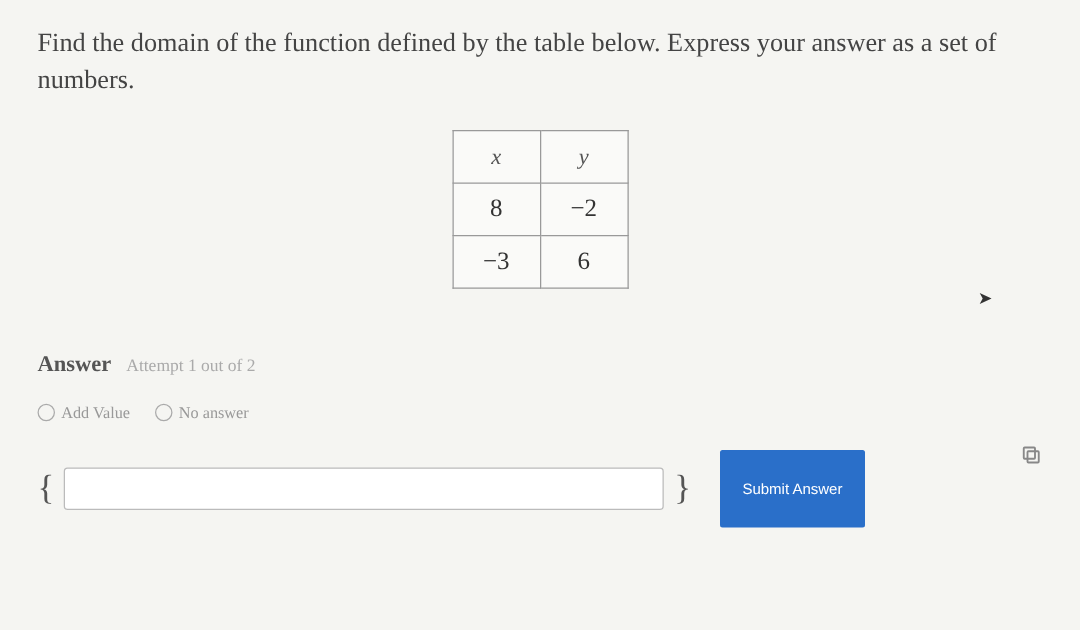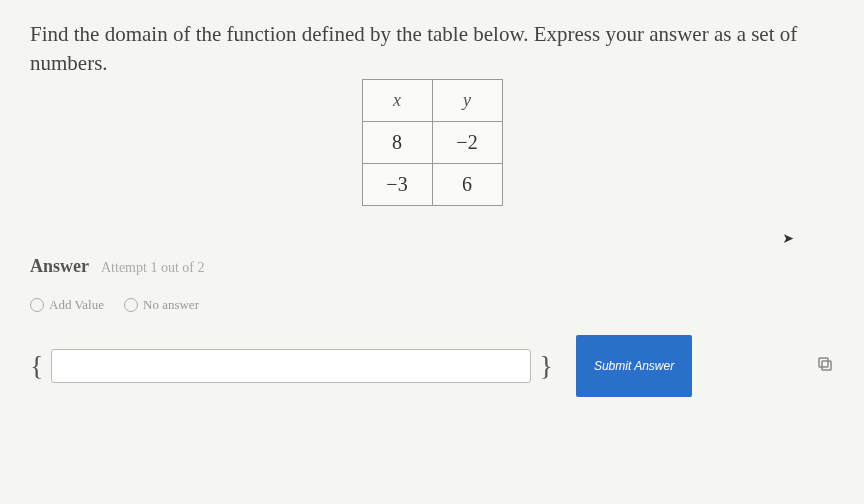--- a/index.html
+++ b/index.html
@@ -12,20 +12,21 @@
       background: #f5f5f2;
       width: 864px;
       height: 504px;
       padding: 20px 30px;
       color: #333;
       position: relative;
     }
     .question-text {
       font-size: 21px;
       color: #444;
+      margin-bottom: 25px;
       line-height: 1.4;
     }
     .table-container {
       display: flex;
       justify-content: center;
       margin-bottom: 50px;
     }
     table {
       border-collapse: collapse;
     }
@@ -99,21 +100,20 @@
     }
     .submit-btn {
       margin-left: 15px;
       background: #2a6fc9;
       color: #fff;
       border: none;
       padding: 24px 18px;
       font-size: 12px;
       border-radius: 2px;
       cursor: pointer;
-      font-style: italic;
     }
     .copy-icon {
       position: absolute;
       right: 30px;
       top: 355px;
       width: 18px;
       height: 18px;
       color: #888;
     }
     .cursor-icon {

